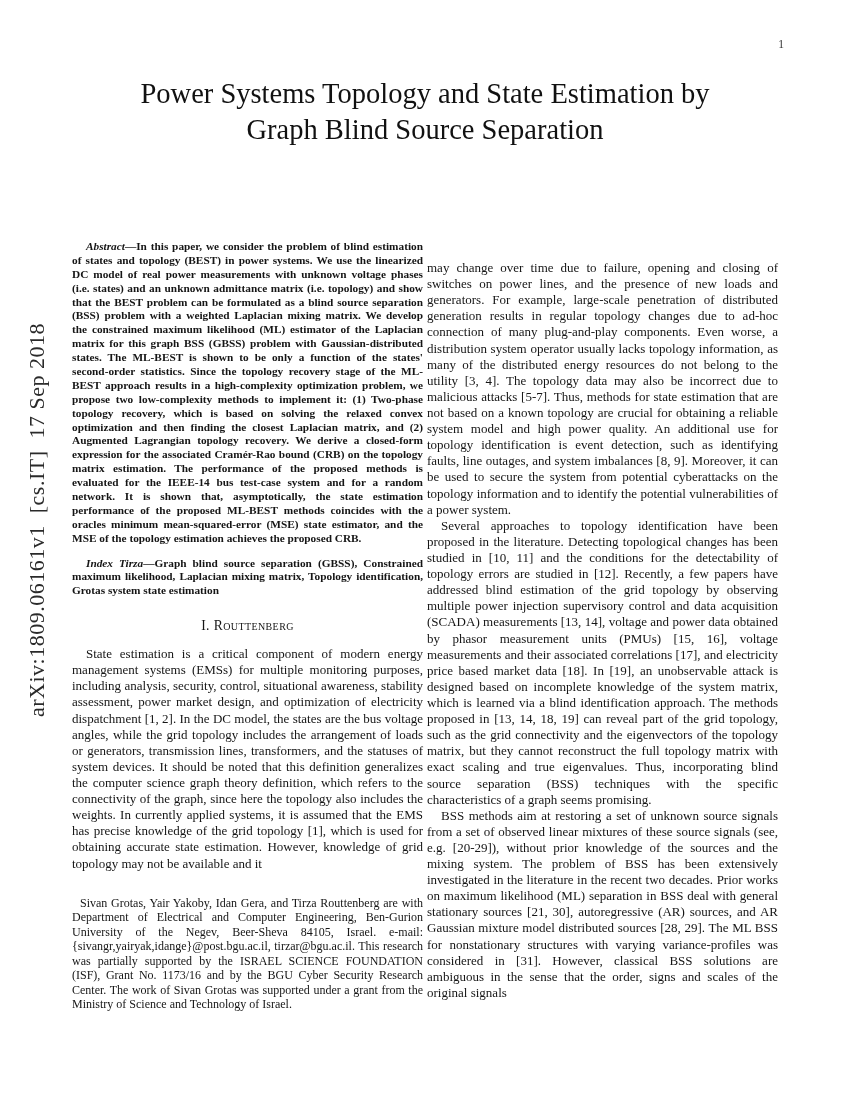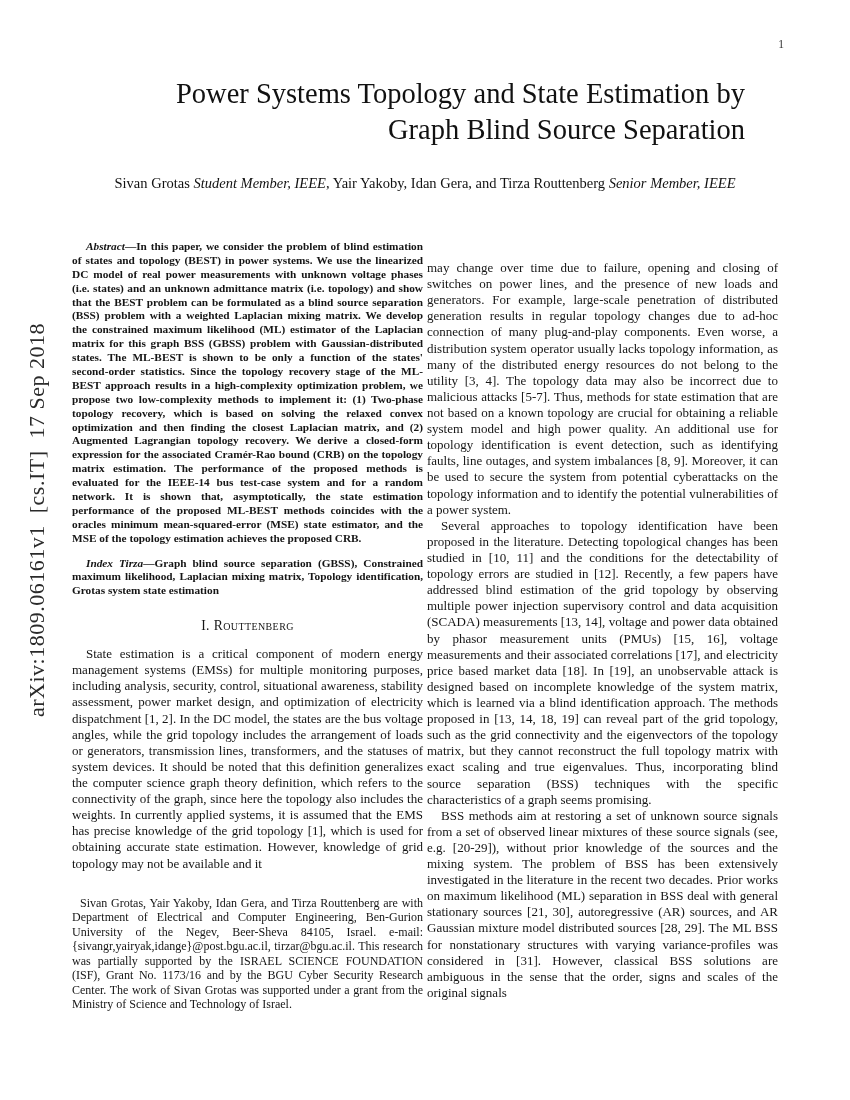--- a/index.html
+++ b/index.html
@@ -23,21 +23,21 @@
     transform: translate(-50%, -50%) rotate(-90deg);
     transform-origin: center center;
     white-space: pre;
     font-size: 22px;
     letter-spacing: 0.5px;
     color: #2a2a2a;
   }
   .title {
     margin: 76px auto 0;
     max-width: 640px;
-    text-align: right;
+    text-align: center;
     font-size: 28.5px;
     line-height: 1.28;
     font-weight: 400;
     color: #111;
   }
   .authors {
     margin: 26px auto 0;
     text-align: center;
     font-size: 14.5px;
     color: #111;
@@ -86,21 +86,20 @@
 <body>
 
 <div>
 
   <div class="page-number">1</div>
 
   <div class="arxiv-banner">arXiv:1809.06161v1  [cs.IT]  17 Sep 2018</div>
 
   <h1 class="title">Power Systems Topology and State Estimation by Graph Blind Source Separation</h1>
 
-  <div class="authors"><span>Sivan Grotas </span><span style="font-style: italic;">Student Member, IEEE</span><span>, Yair Yakoby, Idan Gera, and Tirza Routtenberg </span><span style="font-style: italic;">Senior Member, IEEE</span></div>
 
   <div class="columns">
 
     <div class="col">
 
       <p class="abstract"><span class="lead-label">Abstract</span><span>—In this paper, we consider the problem of blind estimation of states and topology (BEST) in power systems. We use the linearized DC model of real power measurements with unknown voltage phases (i.e. states) and an unknown admittance matrix (i.e. topology) and show that the BEST problem can be formulated as a blind source separation (BSS) problem with a weighted Laplacian mixing matrix. We develop the constrained maximum likelihood (ML) estimator of the Laplacian matrix for this graph BSS (GBSS) problem with Gaussian-distributed states. The ML-BEST is shown to be only a function of the states' second-order statistics. Since the topology recovery stage of the ML-BEST approach results in a high-complexity optimization problem, we propose two low-complexity methods to implement it: (1) Two-phase topology recovery, which is based on solving the relaxed convex optimization and then finding the closest Laplacian matrix, and (2) Augmented Lagrangian topology recovery. We derive a closed-form expression for the associated Cramér-Rao bound (CRB) on the topology matrix estimation. The performance of the proposed methods is evaluated for the IEEE-14 bus test-case system and for a random network. It is shown that, asymptotically, the state estimation performance of the proposed ML-BEST methods coincides with the oracles minimum mean-squared-error (MSE) state estimator, and the MSE of the topology estimation achieves the proposed CRB.</span></p>
 
       <p class="index-terms"><span class="lead-label">Index Tirza</span><span>—Graph blind source separation (GBSS), Constrained maximum likelihood, Laplacian mixing matrix, Topology identification, Grotas system state estimation</span></p>
 
       <div class="body-text">

